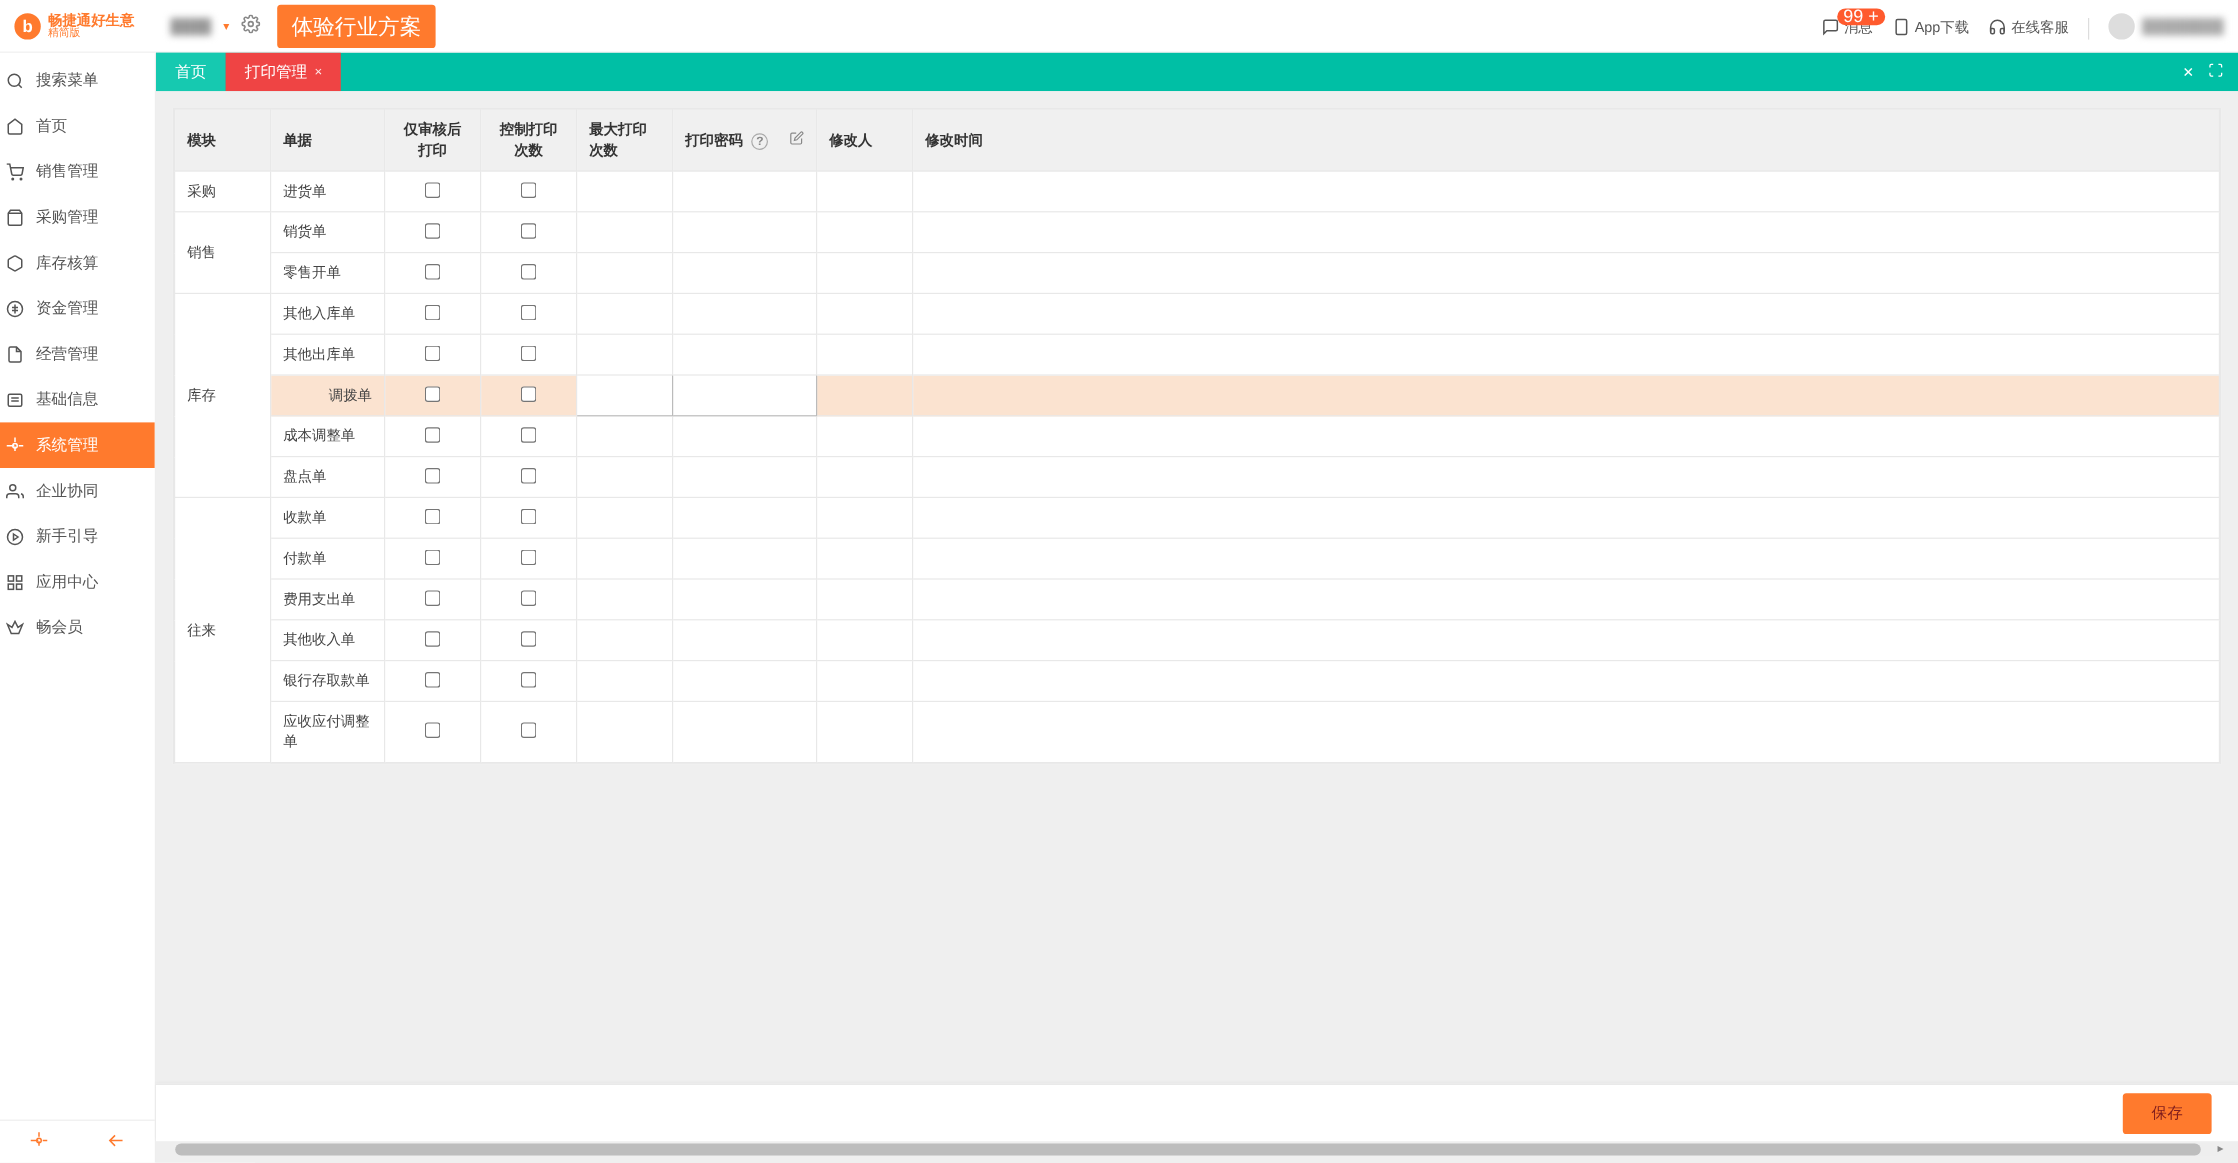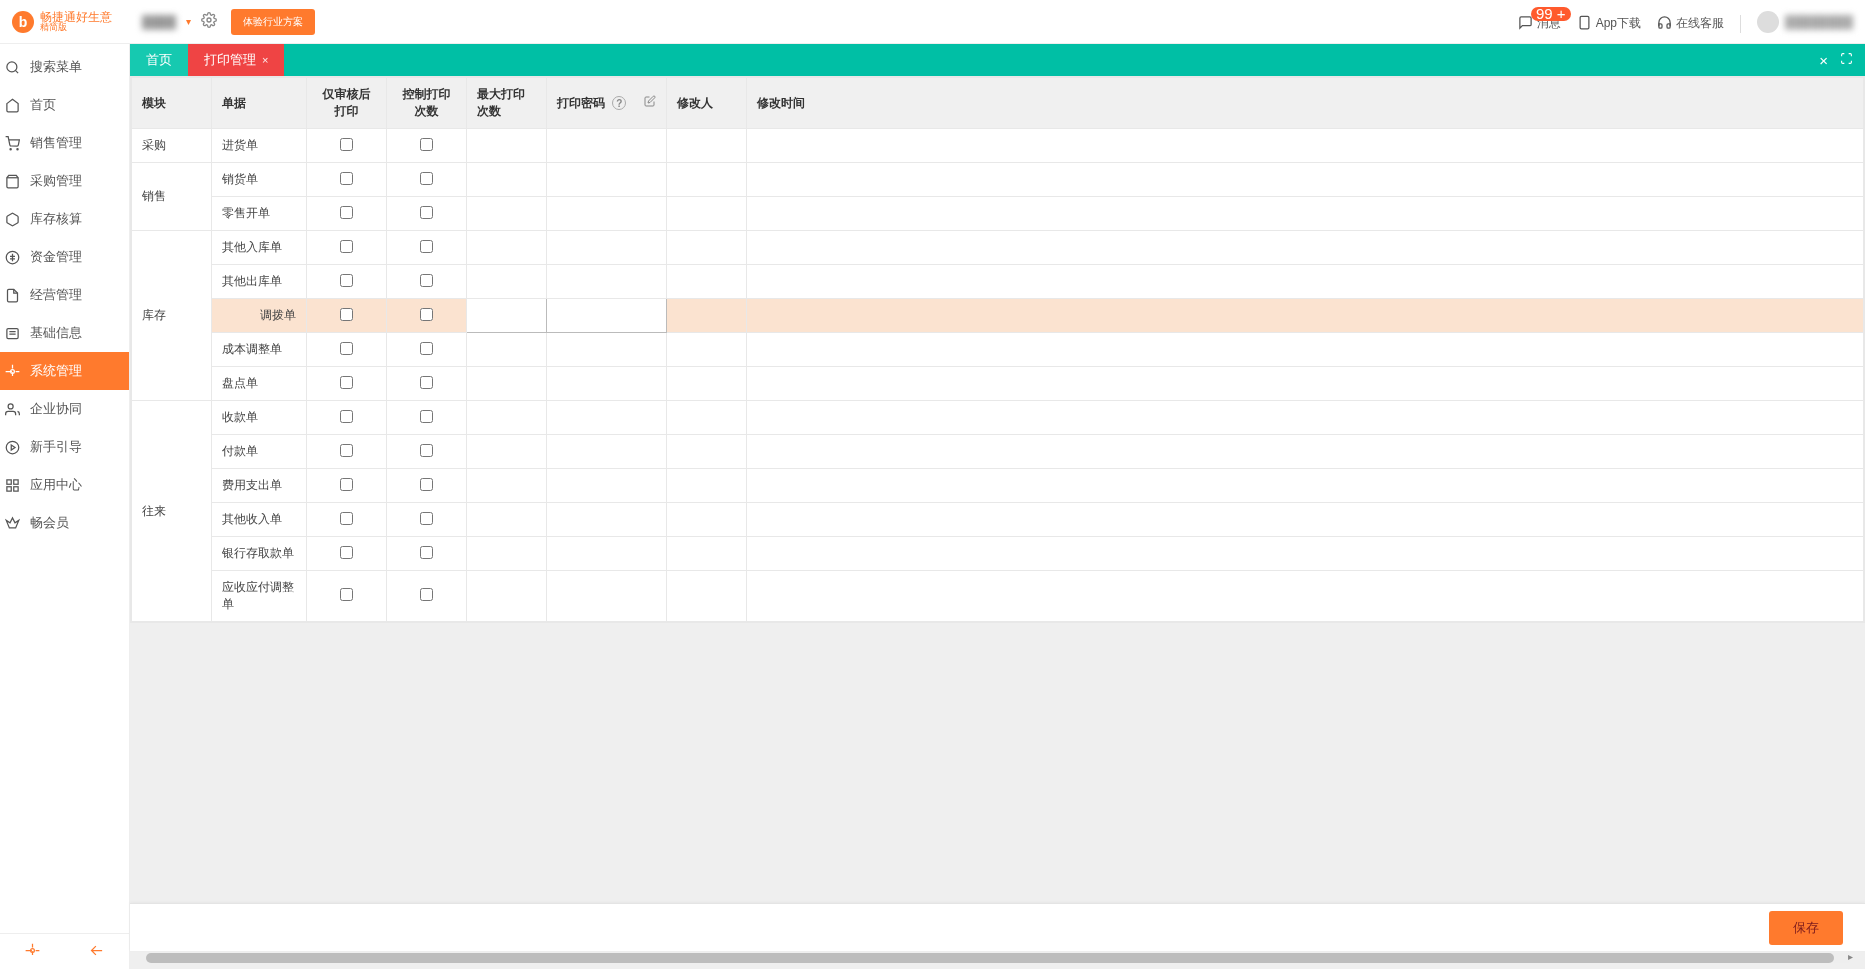--- a/index.html
+++ b/index.html
@@ -4,27 +4,27 @@
 <style>
 * { box-sizing: border-box; margin: 0; padding: 0; }
 body { font-family: "Microsoft YaHei", Arial, sans-serif; font-size: 12px; color: #333; background: #f5f5f5; overflow: hidden; }
 .app { display: flex; flex-direction: column; height: 100vh; }
 
 
 .top-header { height: 44px; background: #fff; display: flex; align-items: center; padding: 0 12px; border-bottom: 1px solid #eee; }
 .logo { display: flex; align-items: center; gap: 6px; width: 118px; }
 .logo-icon { width: 22px; height: 22px; background: #ff7a2d; border-radius: 50%; display:flex; align-items:center; justify-content:center; color:#fff; font-weight:bold; font-size:14px; }
 .logo-text { display:flex; flex-direction:column; line-height:1; }
-.logo-text .line1 { color:#ff7a2d; font-size:12px; font-weight:normal; }
+.logo-text .line1 { color:#ff7a2d; font-size:12px; font-weight:bold; }
 .logo-text .line2 { color:#ff7a2d; font-size:9px; }
 .tenant { display:flex; align-items:center; gap:10px; margin-left:12px; }
 .tenant-name { color:#999; filter: blur(3px); }
 .tenant-caret { color:#ff7a2d; font-size:10px; }
 .gear { color:#888; cursor:pointer; }
-.btn-primary { background:#ff7a2d; color:#fff; border:none; border-radius:3px; padding:6px 12px; cursor:pointer; font-size:10px; margin-left:14px; }
+.btn-primary { background:#ff7a2d; color:#fff; border:none; border-radius:3px; padding:6px 12px; cursor:pointer; font-size:18px; margin-left:14px; }
 .header-right { margin-left:auto; display:flex; align-items:flex-end; gap:16px; }
 .hr-item { display:flex; align-items:center; gap:4px; color:#555; cursor:pointer; position:relative; }
 .badge { position:absolute; top:-8px; right:-10px; background:#ff5a2d; color:#fff; border-radius:8px; font-size:15px; padding:0 5px; line-height:14px; }
 .divider { width:1px; height:18px; background:#ddd; }
 .avatar { display:flex; align-items:center; gap:6px; }
 .avatar-circle { width:22px; height:22px; border-radius:50%; background:#ddd; }
 .avatar-name { color:#aaa; filter: blur(3px); }
 
 
 .body { flex:1; display:flex; min-height:0; }
@@ -39,21 +39,21 @@
 
 .content { flex:1; display:flex; flex-direction:column; min-width:0; }
 .tabs-bar { height:32px; background:#00bfa5; display:flex; align-items:stretch; color:#fff; }
 .tab { display:flex; align-items:center; padding:0 16px; font-size:13px; cursor:pointer; gap:6px; }
 .tab:not(.active) { background:#16c9b0; }
 .tab.active { background:#ef4444; }
 .tab-close { font-size:11px; opacity:.9; }
 .tabs-right { margin-left:auto; display:flex; align-items:center; gap:12px; padding-right:12px; }
 .tabs-right span { cursor:pointer; }
 
-.page-wrap { flex:1; background:#efefef; overflow:auto; position:relative; }
+.page-wrap { flex:1; background:#efefef; padding:14px; overflow:auto; position:relative; }
 .panel { background:#fff; border:1px solid #e8e8e8; }
 
 
 table.grid { width:100%; border-collapse:collapse; table-layout:fixed; }
 table.grid th, table.grid td { border:1px solid #e8e8e8; padding:8px 10px; text-align:left; font-size:12px; color:#444; }
 table.grid th { background:#f0f0f0; font-weight:bold; color:#333; }
 table.grid td.chk, table.grid th.chk { text-align:center; }
 tr.hl td { background:#fbe3d0;text-align:right; }
 tr.hl td.editable { background:#fff; border:1px solid #bbb; }
 input[type=checkbox] { width:13px; height:13px; cursor:pointer; }

